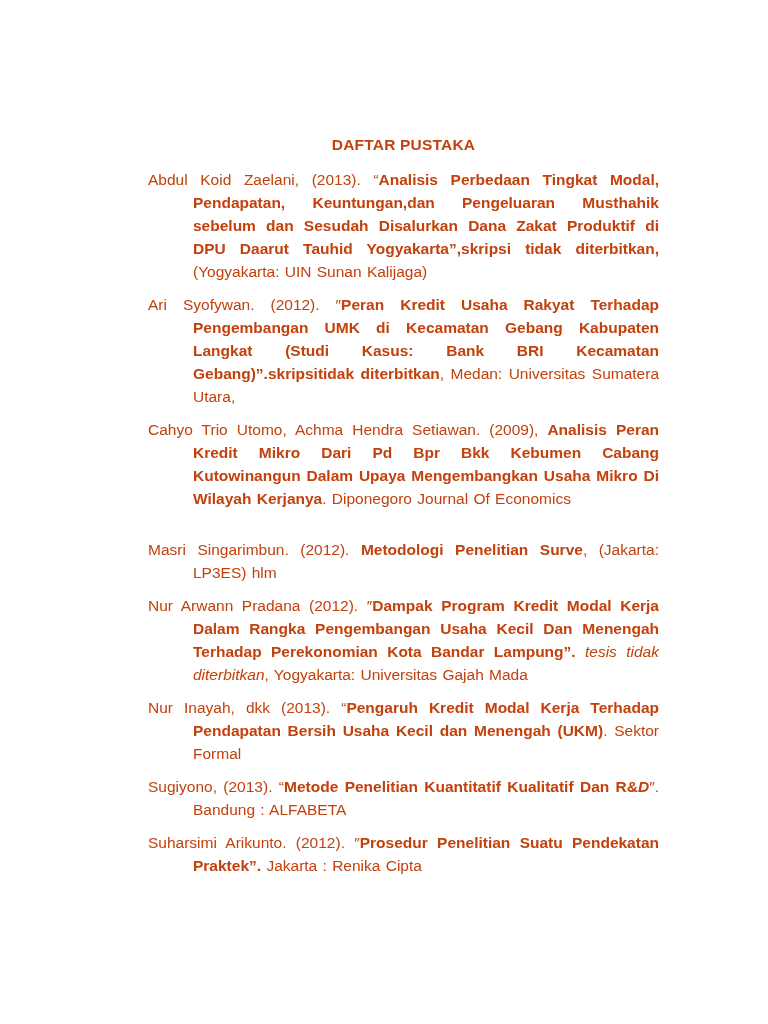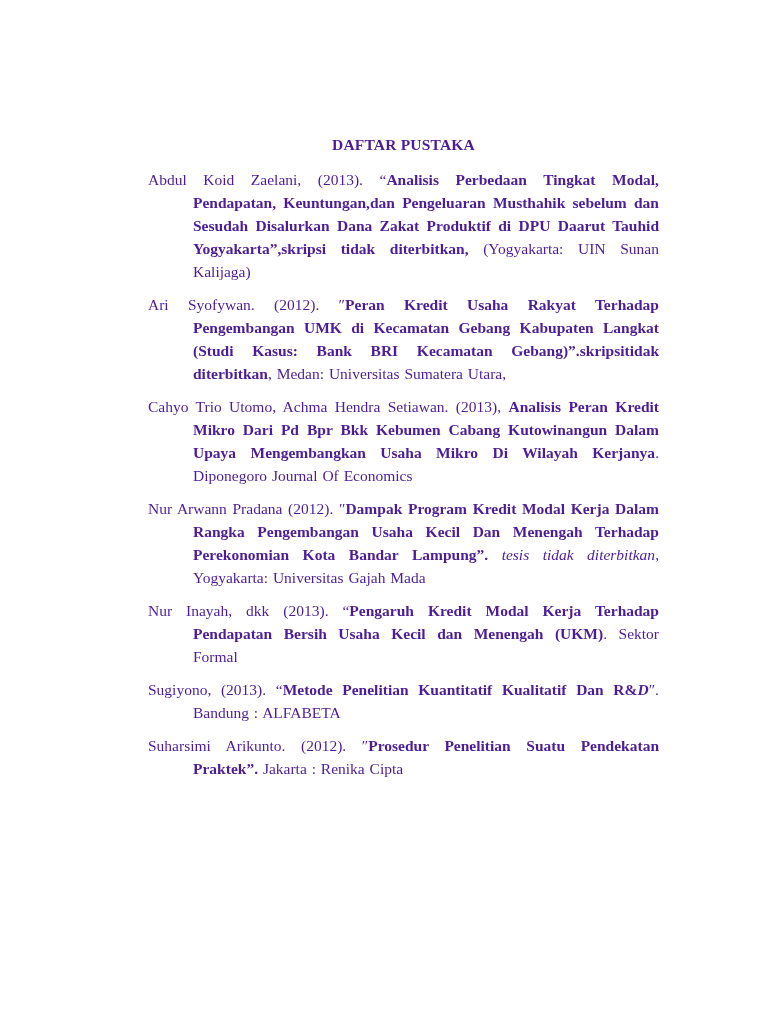--- a/index.html
+++ b/index.html
@@ -6,22 +6,22 @@
     margin: 0;
     padding: 0;
     background: #ffffff;
   }
   .page {
     position: relative;
     width: 768px;
     height: 880px;
     background: #ffffff;
     overflow: hidden;
-    font-family: Liberation Serif, serif;
-    color: #4c1d95;
+    font-family: Liberation Sans, sans-serif;
+    color: #c2410c;
   }
   .content {
     position: absolute;
     left: 148px;
     top: 136px;
     width: 511px;
   }
   .doc-title {
     text-align: center;
     font-weight: bold;
@@ -58,21 +58,22 @@
 </style>
 </head>
 <body>
 
 <div class="page">
   <div class="content">
     <h1 class="doc-title">DAFTAR PUSTAKA</h1>
 
     <p class="ref"><span class="seg-n">Abdul Koid Zaelani, (2013). “</span><span class="seg-b">Analisis Perbedaan Tingkat Modal, Pendapatan, Keuntungan,dan Pengeluaran Musthahik sebelum dan Sesudah Disalurkan Dana Zakat Produktif di DPU Daarut Tauhid Yogyakarta”,skripsi tidak diterbitkan,</span><span class="seg-n"> (Yogyakarta: UIN Sunan Kalijaga)</span></p>
     <p class="ref"><span class="seg-n">Ari Syofywan. (2012). ″</span><span class="seg-b">Peran Kredit Usaha Rakyat Terhadap Pengembangan UMK di Kecamatan Gebang Kabupaten Langkat (Studi Kasus: Bank BRI Kecamatan Gebang)”.skripsitidak diterbitkan</span><span class="seg-n">, Medan: Universitas Sumatera Utara,</span></p>
-    <p class="ref"><span class="seg-n">Cahyo Trio Utomo, Achma Hendra Setiawan. (2013), </span><span class="seg-b">Analisis Peran Kredit Mikro Dari Pd Bpr Bkk Kebumen Cabang Kutowinangun Dalam Upaya Mengembangkan Usaha Mikro Di Wilayah Kerjanya</span><span class="seg-n">. Diponegoro Journal Of Economics</span></p>
+    <p class="ref"><span class="seg-n">Cahyo Trio Utomo, Achma Hendra Setiawan. (2009), </span><span class="seg-b">Analisis Peran Kredit Mikro Dari Pd Bpr Bkk Kebumen Cabang Kutowinangun Dalam Upaya Mengembangkan Usaha Mikro Di Wilayah Kerjanya</span><span class="seg-n">. Diponegoro Journal Of Economics</span></p>
+    <p class="ref gap-before"><span class="seg-n">Masri Singarimbun. (2012). </span><span class="seg-b">Metodologi Penelitian Surve</span><span class="seg-n">, (Jakarta: LP3ES) hlm</span></p>
     <p class="ref"><span class="seg-n">Nur Arwann Pradana (2012). ″</span><span class="seg-b">Dampak Program Kredit Modal Kerja Dalam Rangka Pengembangan Usaha Kecil Dan Menengah Terhadap Perekonomian Kota Bandar Lampung”.</span><span class="seg-i"> tesis tidak diterbitkan</span><span class="seg-n">, Yogyakarta: Universitas Gajah Mada</span></p>
     <p class="ref"><span class="seg-n">Nur Inayah, dkk (2013). “</span><span class="seg-b">Pengaruh Kredit Modal Kerja Terhadap Pendapatan Bersih Usaha Kecil dan Menengah (UKM)</span><span class="seg-n">. Sektor Formal</span></p>
     <p class="ref"><span class="seg-n">Sugiyono, (2013). “</span><span class="seg-b">Metode Penelitian Kuantitatif Kualitatif Dan R&amp;</span><span class="seg-bi">D</span><span class="seg-n">″. Bandung : ALFABETA</span></p>
     <p class="ref"><span class="seg-n">Suharsimi Arikunto. (2012). ″</span><span class="seg-b">Prosedur Penelitian Suatu Pendekatan Praktek”.</span><span class="seg-n"> Jakarta : Renika Cipta</span></p>
   </div>
 
   <div class="page-number">39</div>
 </div>
 
 </body></html>

